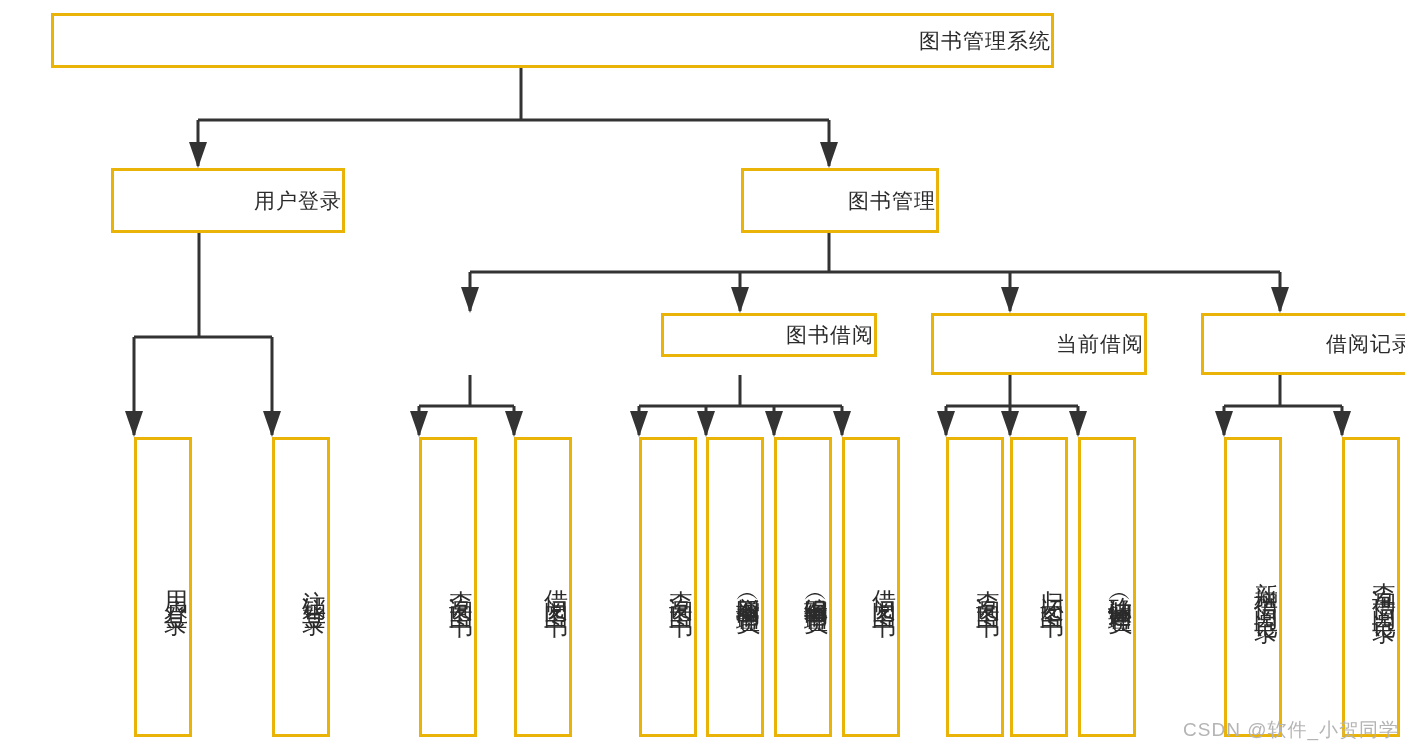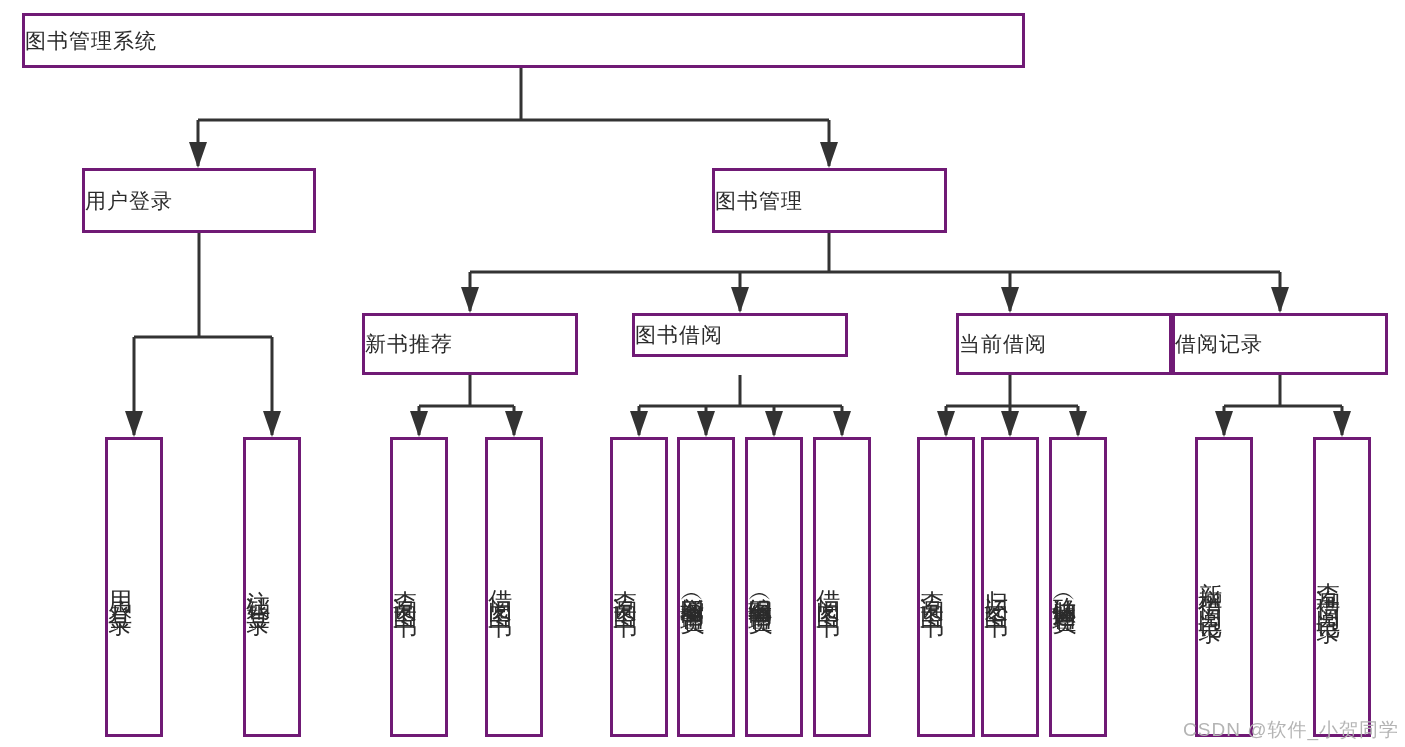--- a/index.html
+++ b/index.html
@@ -4,22 +4,22 @@
 <style>
   html,body{margin:0;padding:0;background:#ffffff;}
   body{
     width:1405px;height:747px;position:relative;overflow:hidden;
     font-family:"Liberation Sans","DejaVu Sans",sans-serif;
   }
   .canvas{position:absolute;inset:0;width:1405px;height:747px;}
   svg.connectors{position:absolute;left:0;top:0;z-index:1;}
   .box{
     position:absolute;box-sizing:border-box;background:#ffffff;
-    border:3px solid #701a75;display:flex;align-items:center;justify-content:flex-start;
-    z-index:2;color:#2b2b2b;
+    border:3px solid #eab308;display:flex;align-items:center;justify-content:flex-end;
+    z-index:2;color:#2b2b2b;margin-left:29px;
   }
   .hbox span{
     font-size:21px;letter-spacing:1px;color:#2b2b2b;white-space:nowrap;
   }
   .leaf span{
     writing-mode:vertical-rl;text-orientation:mixed;
     font-size:24px;letter-spacing:8px;line-height:1.05;
     color:#2b2b2b;white-space:nowrap;
   }
   .leaf span.long{letter-spacing:2px;}
@@ -66,31 +66,28 @@
     </g>
   </svg>
 
   <div class="box hbox" style="left:22px;top:13px;width:1003px;height:55px">
     <span>图书管理系统</span>
   </div>
 
   <div class="box hbox" style="left:82px;top:168px;width:234px;height:65px">
     <span>用户登录</span>
   </div>
-  <div class="box hbox" style="left:712px;top:168px;width:235px;height:65px">
+  <div class="box hbox" style="left:712px;top:168px;width:198px;height:65px">
     <span>图书管理</span>
   </div>
 
-  <div class="box hbox" style="left:362px;top:313px;width:216px;height:62px">
-    <span>新书推荐</span>
-  </div>
   <div class="box hbox" style="left:632px;top:313px;width:216px;height:44px">
     <span>图书借阅</span>
   </div>
-  <div class="box hbox" style="left:956px;top:313px;width:216px;height:62px">
+  <div class="box hbox" style="left:902px;top:313px;width:216px;height:62px">
     <span>当前借阅</span>
   </div>
   <div class="box hbox" style="left:1172px;top:313px;width:216px;height:62px">
     <span>借阅记录</span>
   </div>
 
   <div class="box leaf" style="left:105px;top:437px;width:58px;height:300px">
     <span>用户登录</span>
   </div>
   <div class="box leaf" style="left:243px;top:437px;width:58px;height:300px">

